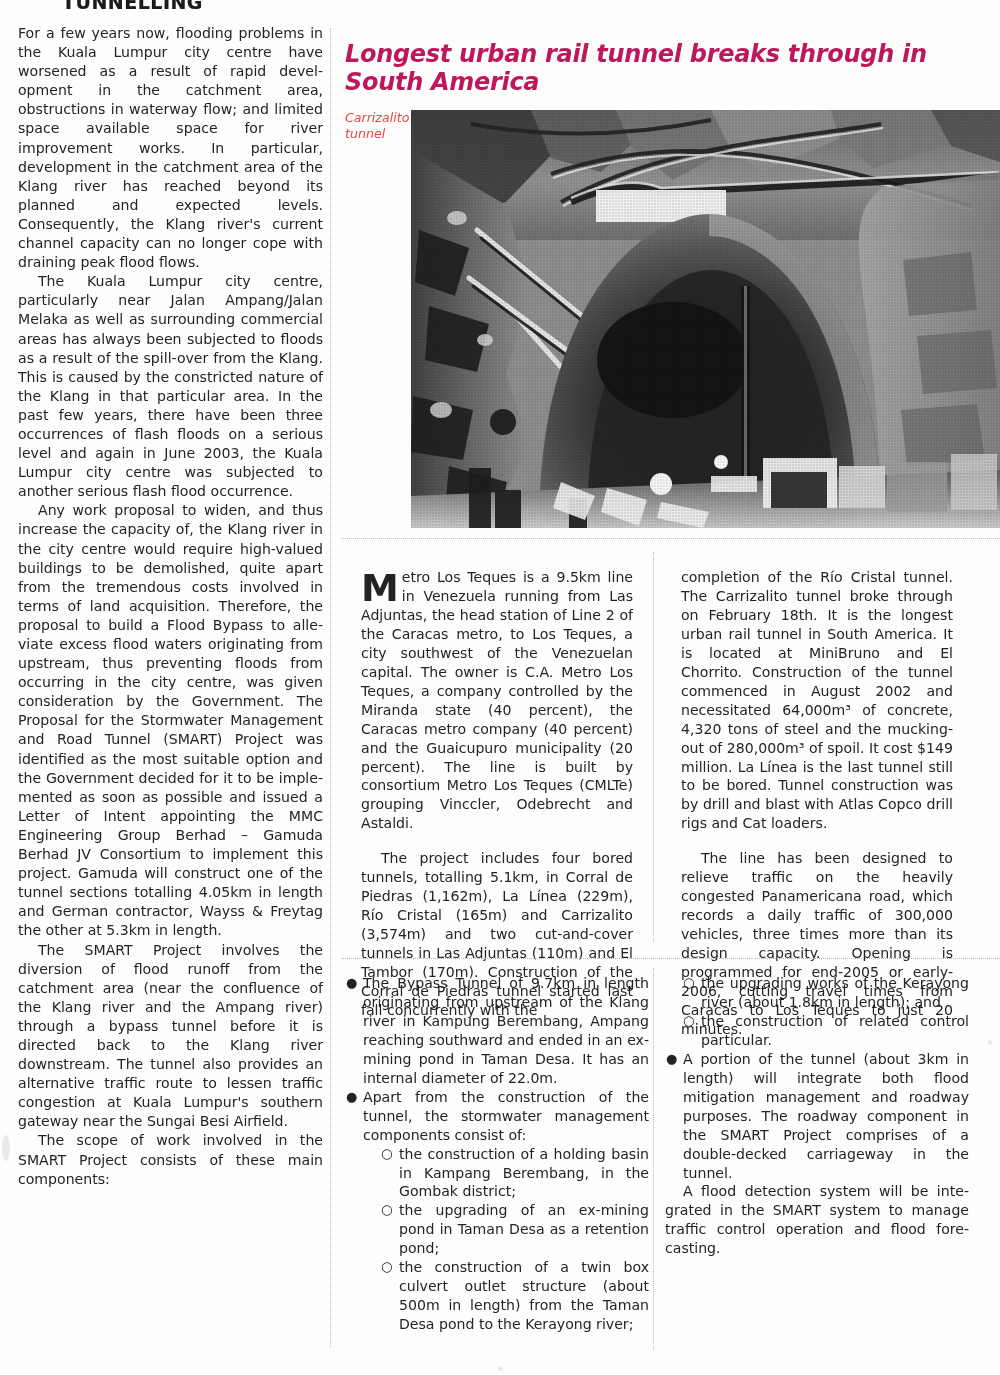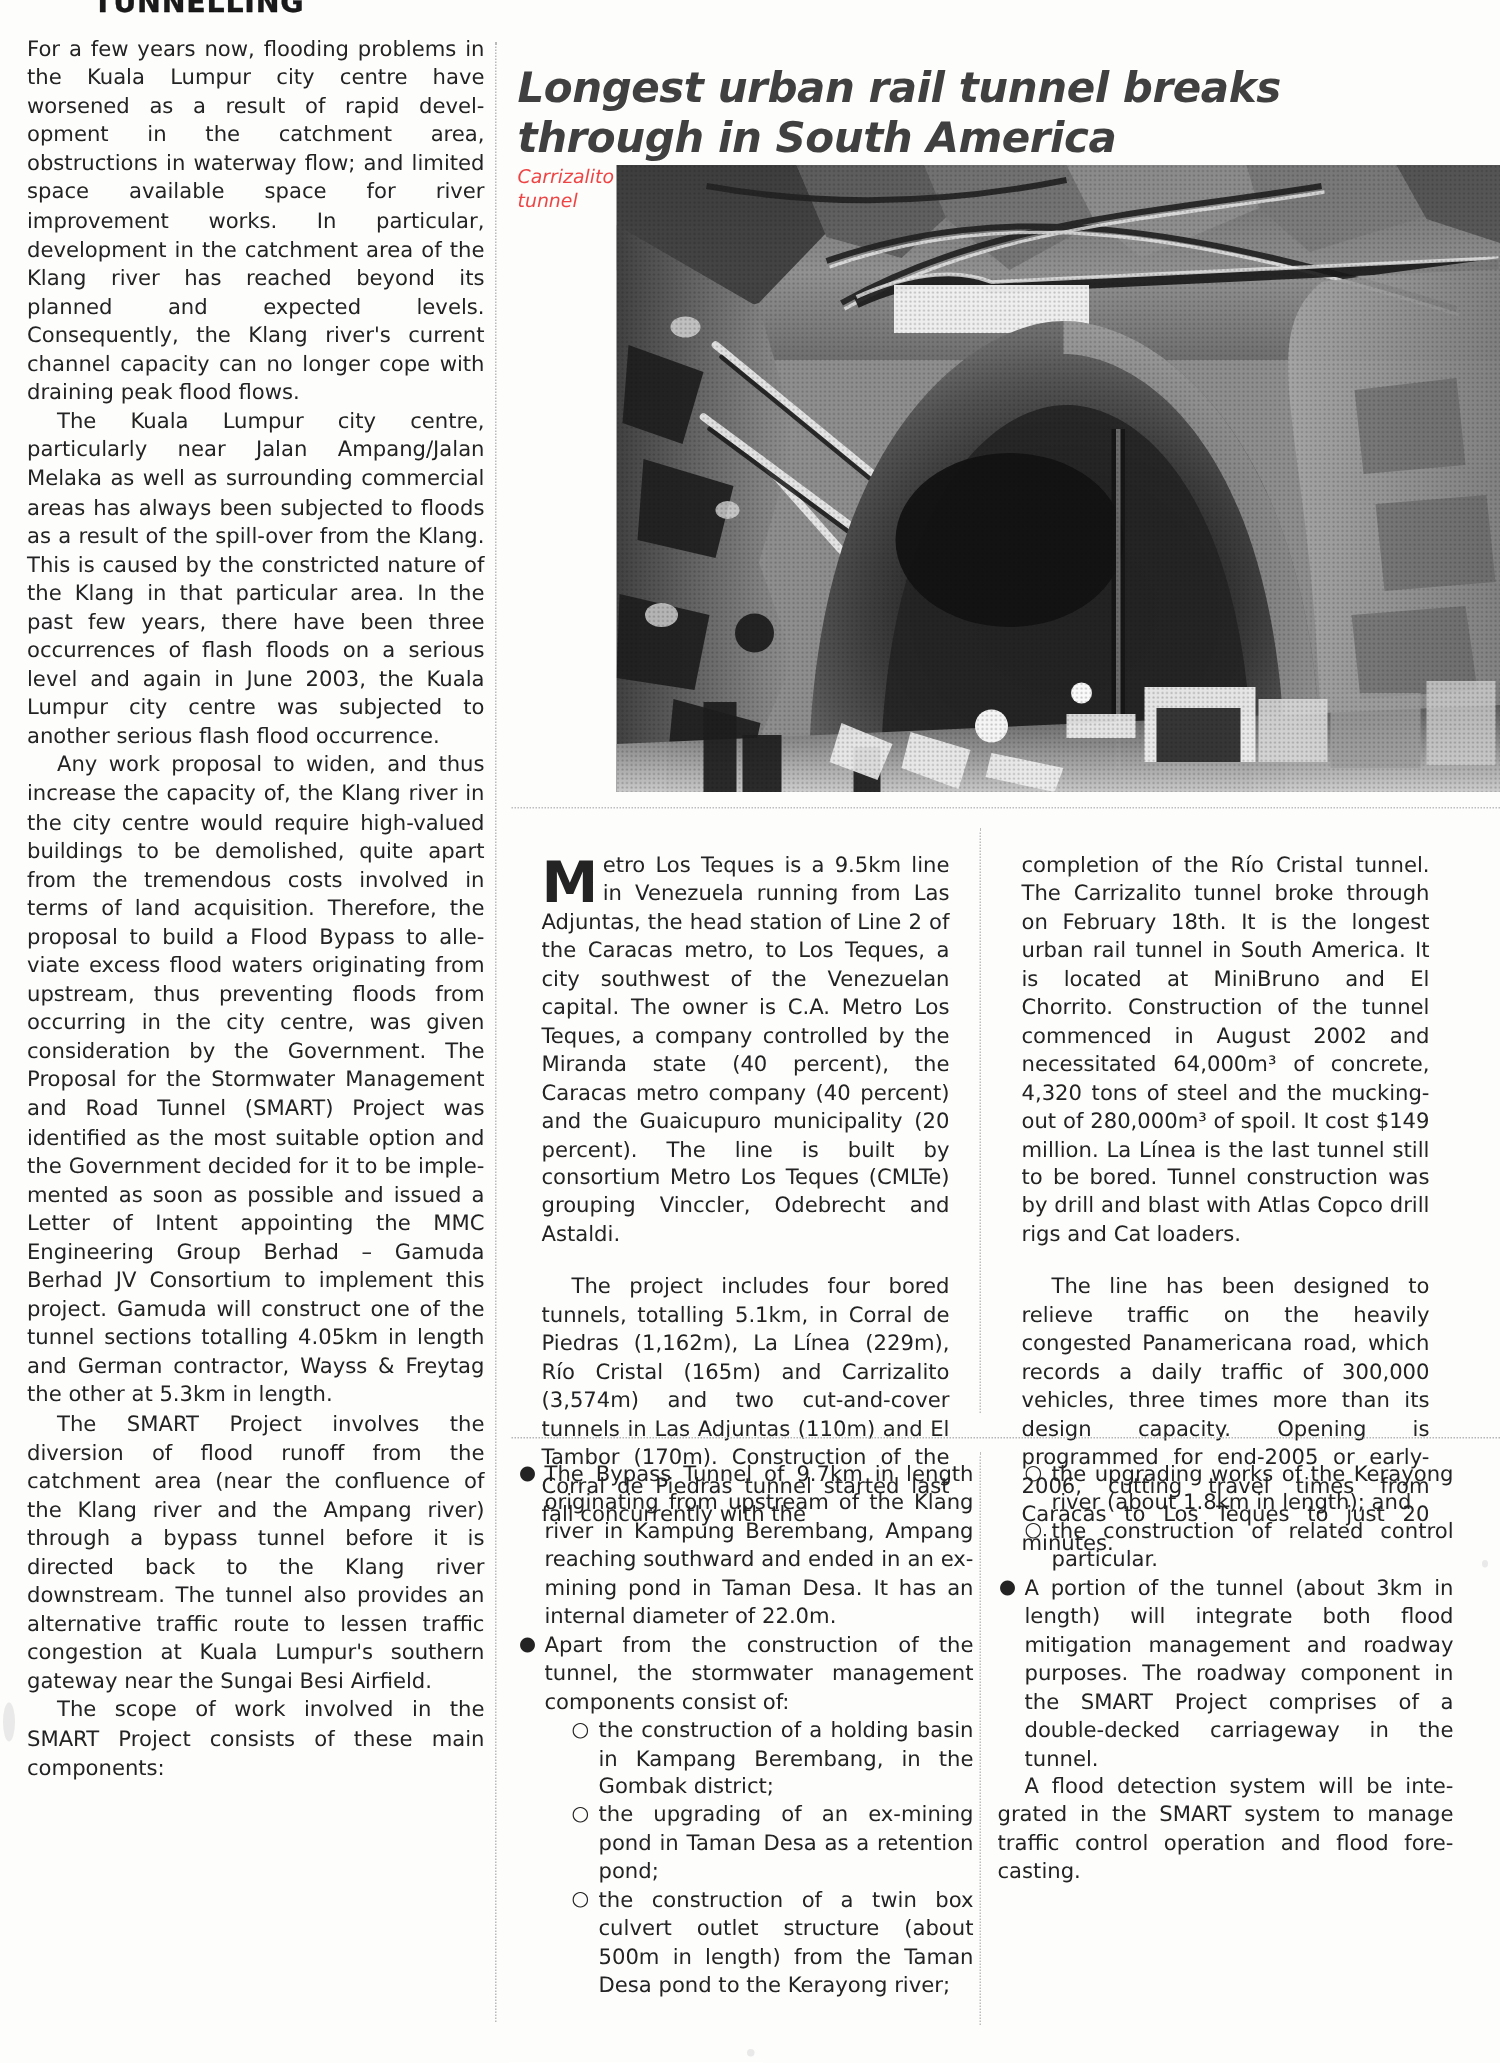--- a/index.html
+++ b/index.html
@@ -61,24 +61,24 @@
 
   
   .headline {
     position: absolute;
     left: 345px;
     top: 24px;
     width: 640px;
     font-family: "DejaVu Sans", sans-serif;
     font-weight: bold;
     font-style: italic;
-    font-size: 28px;
+    font-size: 24px;
     line-height: 1.17;
     letter-spacing: -0.3px;
-    color: #404040;
+    color: #be185d;
   }
 
   
   .photo-caption {
     position: absolute;
     left: 345px;
     top: 110px;
     width: 62px;
     font-style: italic;
     font-size: 12.6px;

